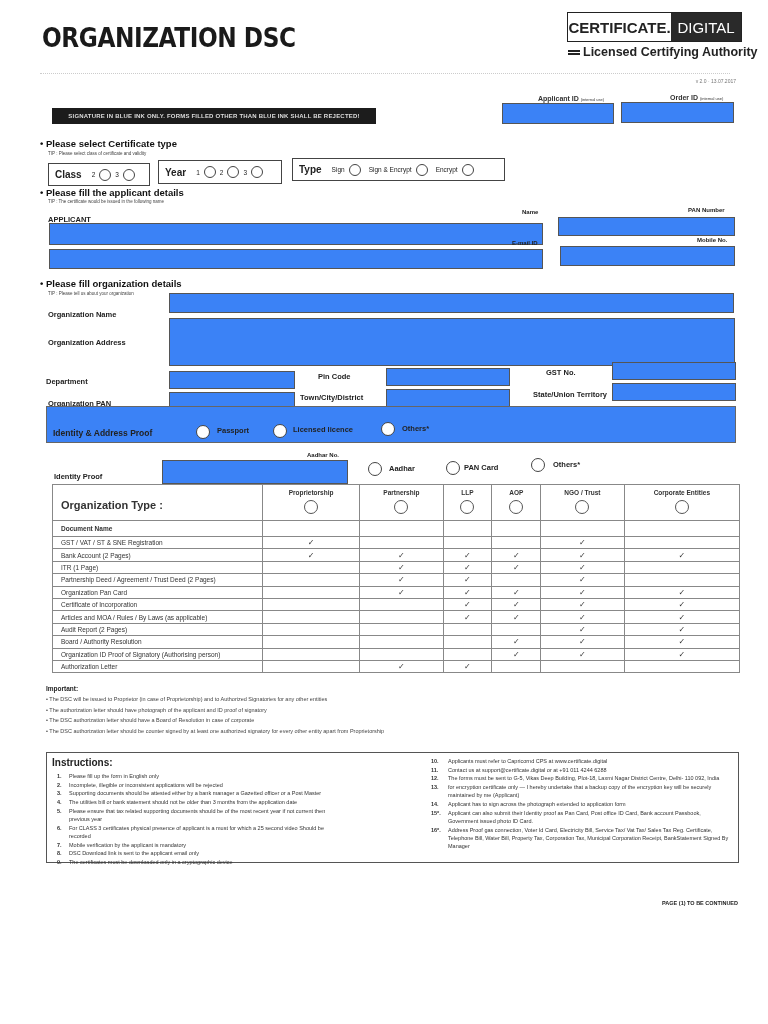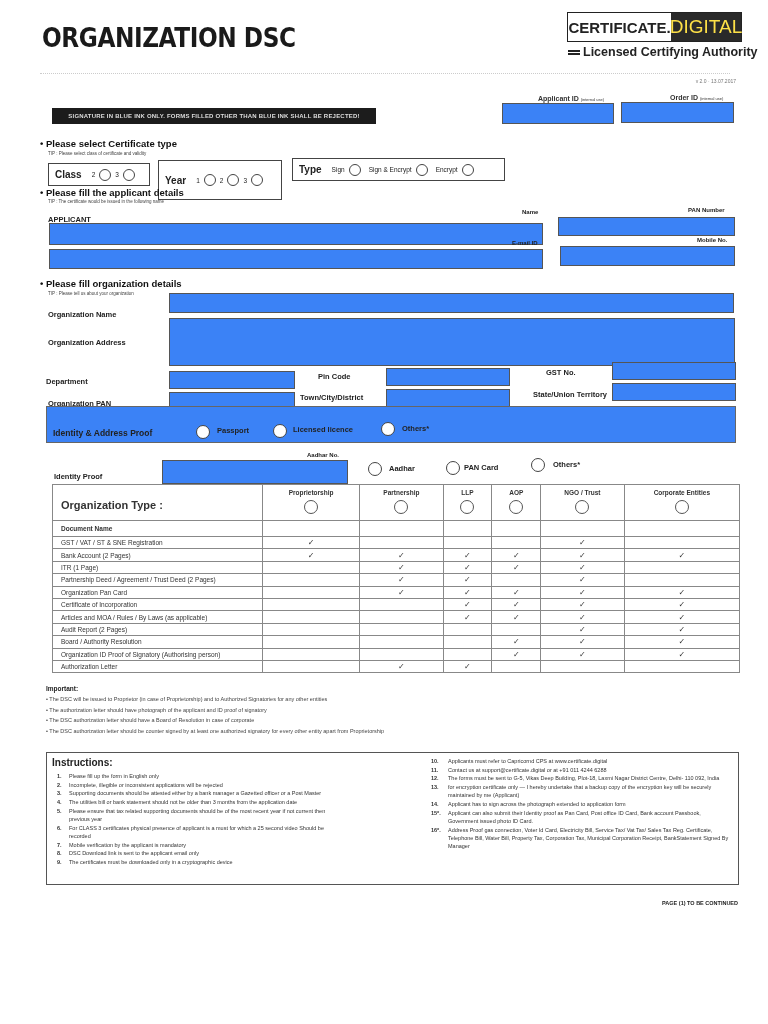--- a/index.html
+++ b/index.html
@@ -3,21 +3,21 @@
 <meta charset="utf-8">
 <style>
   * { box-sizing: border-box; margin: 0; padding: 0; }
   html, body { width: 768px; height: 1024px; background: #ffffff; overflow: hidden; }
   body { font-family: "Liberation Sans", sans-serif; color: #222; position: relative; }
   .abs { position: absolute; }
 
   .title { left: 42px; top: 22px; font-family: "DejaVu Sans", sans-serif; font-weight: 900; font-size: 27px; letter-spacing: -0.5px; color: #1a1a1a; transform: scaleX(0.86); transform-origin: left; }
   .logo-box { left: 567px; top: 12px; width: 175px; height: 30px; border: 1.5px solid #222; display: flex; }
   .logo-left { flex: 1; font-weight: 700; font-size: 15px; display: flex; align-items: center; justify-content: center; color: #222; }
-  .logo-right { width: 70px; background: #2a2a2a; color: #fde047; font-weight: 400; font-size: 19px; display: flex; align-items: center; justify-content: center; }
+  .logo-right { width: 70px; background: #2a2a2a; color: #ffffff; font-weight: 400; font-size: 15px; display: flex; align-items: center; justify-content: center; }
   .logo-sub { left: 568px; top: 45px; font-weight: 700; font-size: 12.5px; color: #222; }
   .logo-sub .flag { display: inline-block; width: 12px; height: 5px; border-top: 2px solid #222; border-bottom: 2px solid #222; margin-right: 3px; vertical-align: middle; }
   .version { right: 32px; top: 78px; font-size: 5px; color: #777; }
 
   .id-label { font-size: 7px; font-weight: 700; color: #333; }
   .id-label small { font-size: 4px; font-weight: 400; }
   .box { border: 1px solid #555; background: #3b82f6; }
 
   .warn { left: 52px; top: 108px; width: 324px; height: 16px; background: #1c1c1c; color: #ddd; font-size: 6px; font-weight: 700; display: flex; align-items: center; justify-content: center; letter-spacing: 0.2px; }
 
@@ -39,21 +39,21 @@
   table.doc th.ot { font-size: 11px; text-align: left; vertical-align: middle; }
   table.doc td.chk { text-align: center; font-size: 8px; color: #333; }
   table.doc td.docname-head { font-weight: 700; height: 16px; }
   .th-radio { display: block; margin: 4px auto 0; width: 14px; height: 14px; border: 1px solid #555; border-radius: 50%; }
 
   .important { left: 46px; top: 685px; width: 520px; }
   .important h4 { font-size: 6.5px; font-weight: 700; margin-bottom: 2px; }
   .important li { font-size: 5.5px; list-style: none; line-height: 10.5px; color: #444; }
   .important li::before { content: "• "; }
 
-  .instr-box { left: 46px; top: 752px; width: 693px; height: 133px; border: 1px solid #555; }
+  .instr-box { left: 46px; top: 752px; width: 693px; height: 111px; border: 1px solid #555; }
   .instr-box h3 { position: absolute; left: 5px; top: 4px; font-weight: 700; font-size: 10px; }
   .instr-col { position: absolute; font-size: 5.5px; line-height: 8.2px; color: #333; }
   .instr-col .item { display: flex; margin-bottom: 0.5px; }
   .instr-col .num { font-weight: 700; width: 12px; flex: none; }
 
   .footer { right: 30px; top: 900px; font-size: 5.5px; font-weight: 700; }
   .scan-line { left: 40px; top: 73px; width: 690px; border-top: 1px dotted #ccc; }
 </style>
 </head>
 <body>
@@ -79,21 +79,21 @@
 <div class="abs section-h" style="left:40px; top:138px;">• <span>Please select Certificate type</span></div>
 <div class="abs tip" style="left:48px; top:151px;">TIP : Please select class of certificate and validity</div>
 
 <div class="abs group-box" style="left:48px; top:163px; width:102px; height:23px;">
   <span class="grp-label">Class</span>
   <span class="opt-label">2</span>
     <span class="radio"></span>
   <span class="opt-label">3</span>
     <span class="radio"></span>
 </div>
-<div class="abs group-box" style="left:158px; top:160px; width:124px; height:40px;text-align:right;">
+<div class="abs group-box" style="left:158px; top:160px; width:124px; height:24px;text-align:right;">
   <span class="grp-label">Year</span>
   <span class="opt-label">1</span>
     <span class="radio"></span>
   <span class="opt-label">2</span>
     <span class="radio"></span>
   <span class="opt-label">3</span>
     <span class="radio"></span>
 </div>
 <div class="abs group-box" style="left:292px; top:158px; width:213px; height:23px;">
   <span class="grp-label">Type</span>

